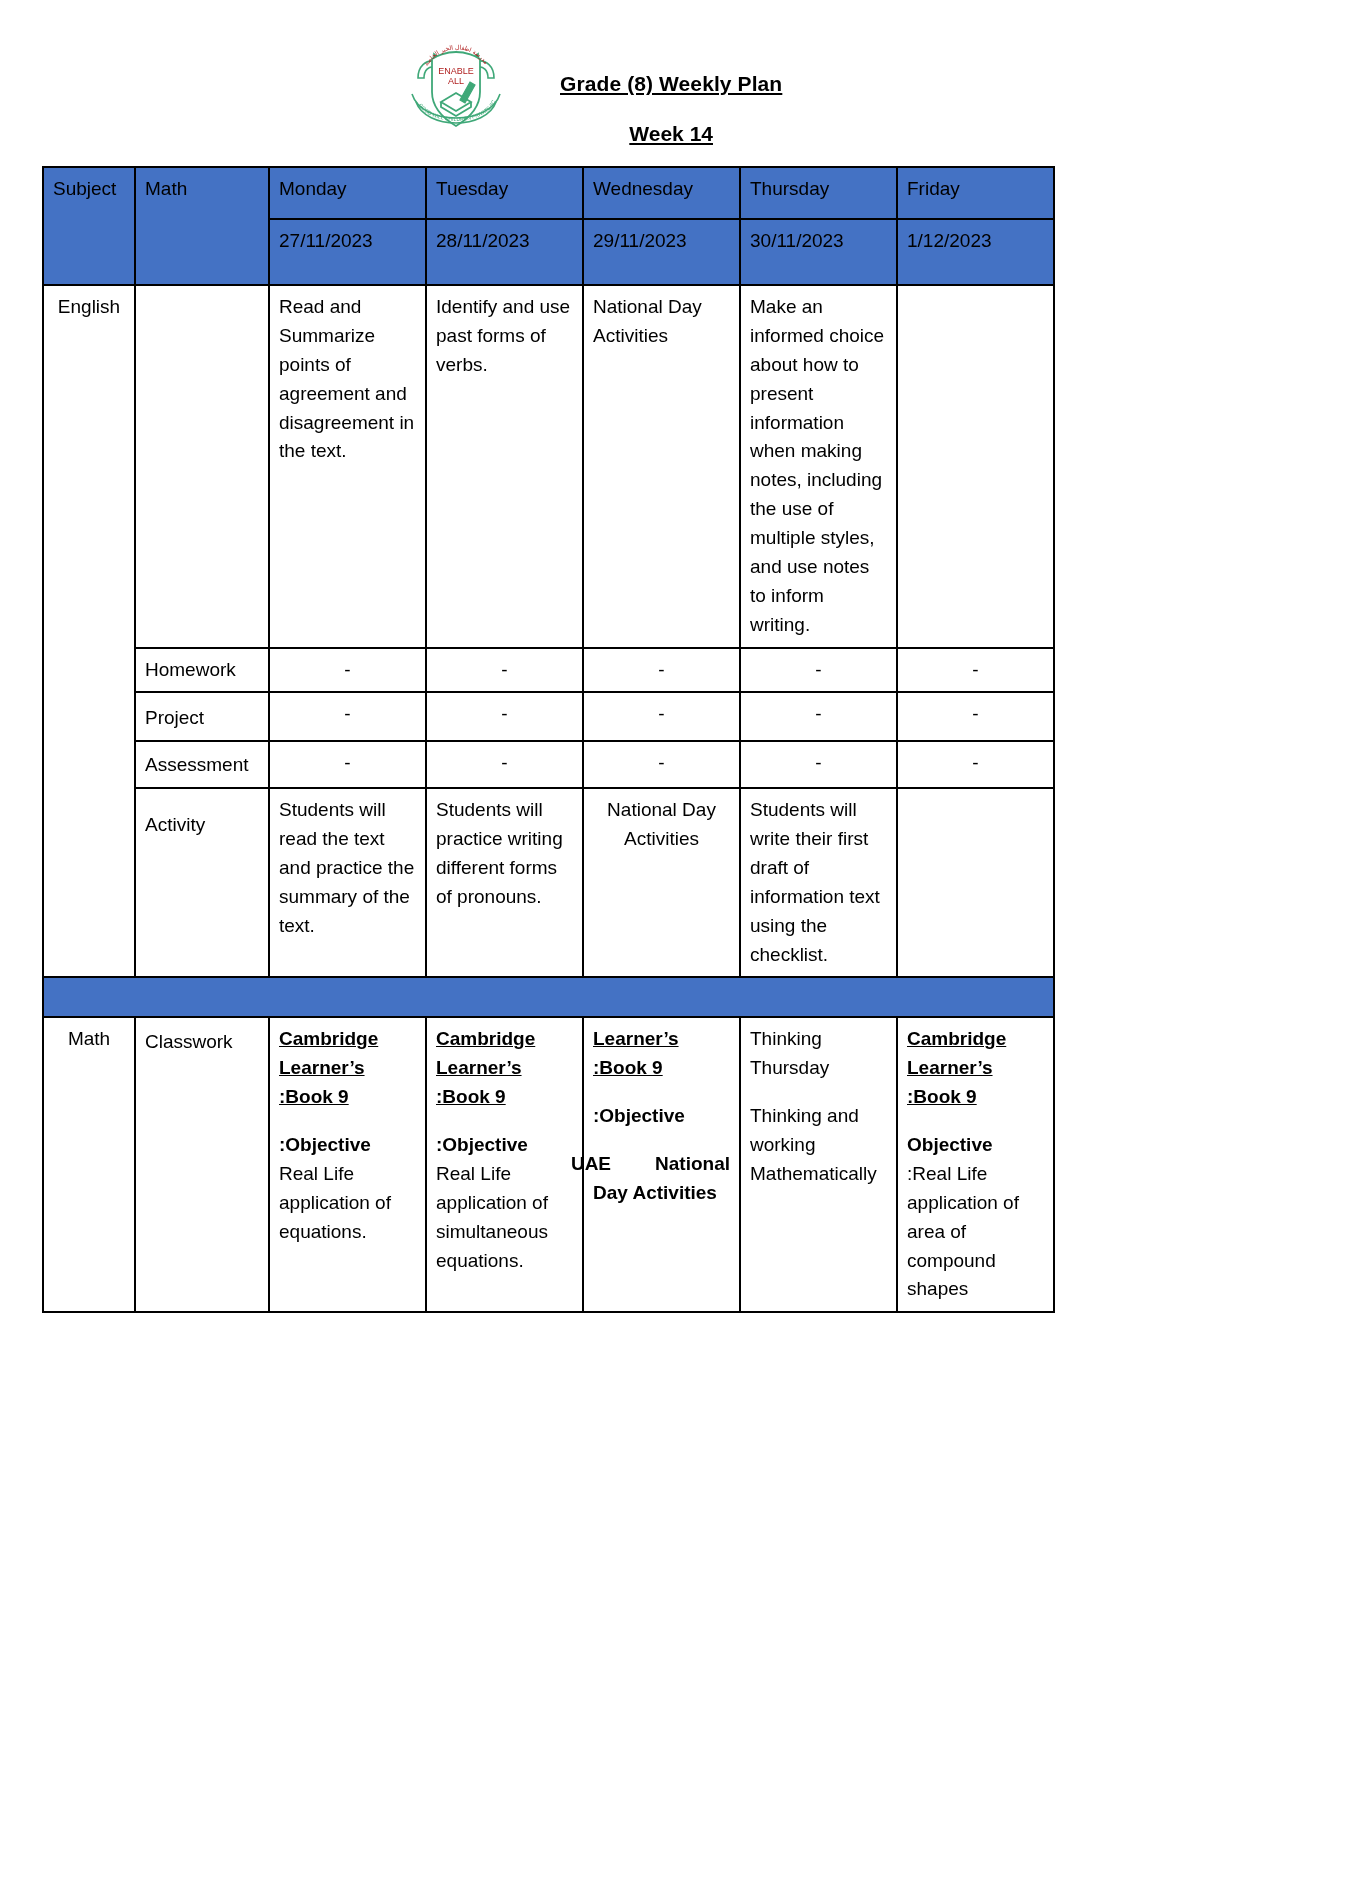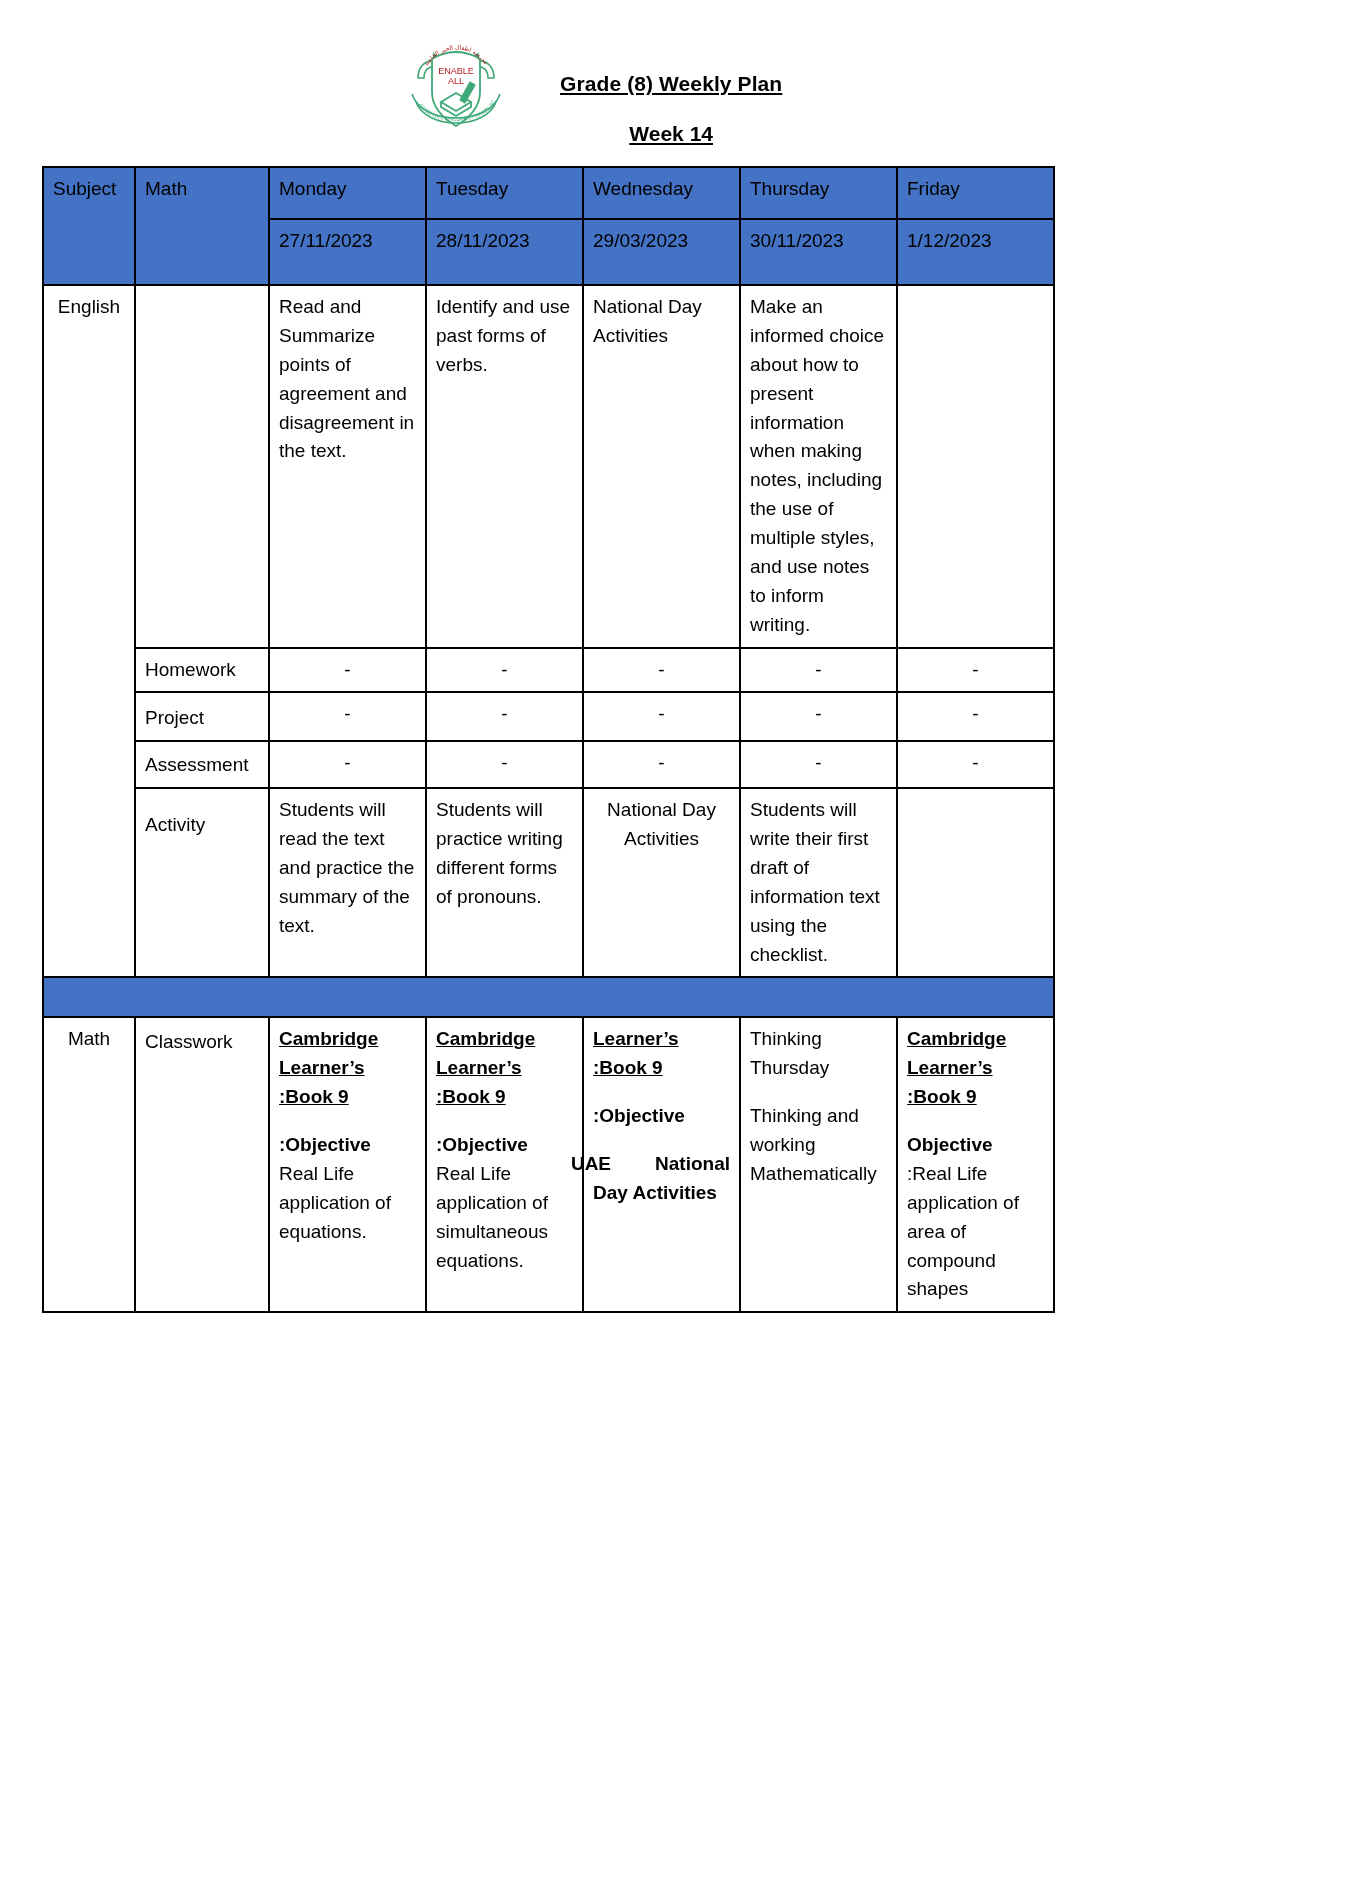--- a/index.html
+++ b/index.html
@@ -204,21 +204,21 @@
         <td class="hdr" rowspan="2">Math</td>
         <td class="hdr">Monday</td>
         <td class="hdr">Tuesday</td>
         <td class="hdr">Wednesday</td>
         <td class="hdr">Thursday</td>
         <td class="hdr">Friday</td>
       </tr>
       <tr>
         <td class="hdr date">27/11/2023</td>
         <td class="hdr date">28/11/2023</td>
-        <td class="hdr date">29/03/2023</td>
+        <td class="hdr date">29/11/2023</td>
         <td class="hdr date">30/11/2023</td>
         <td class="hdr date">1/12/2023</td>
       </tr>
 
       <tr>
         <td class="subject-cell" rowspan="5">English</td>
         <td class="task-cell"></td>
         <td class="cell-left cell-mid">Read and Summarize points of agreement and disagreement in the text.</td>
         <td class="cell-left cell-mid">Identify and use past forms of verbs.</td>
         <td class="cell-left cell-mid">National Day Activities</td>

